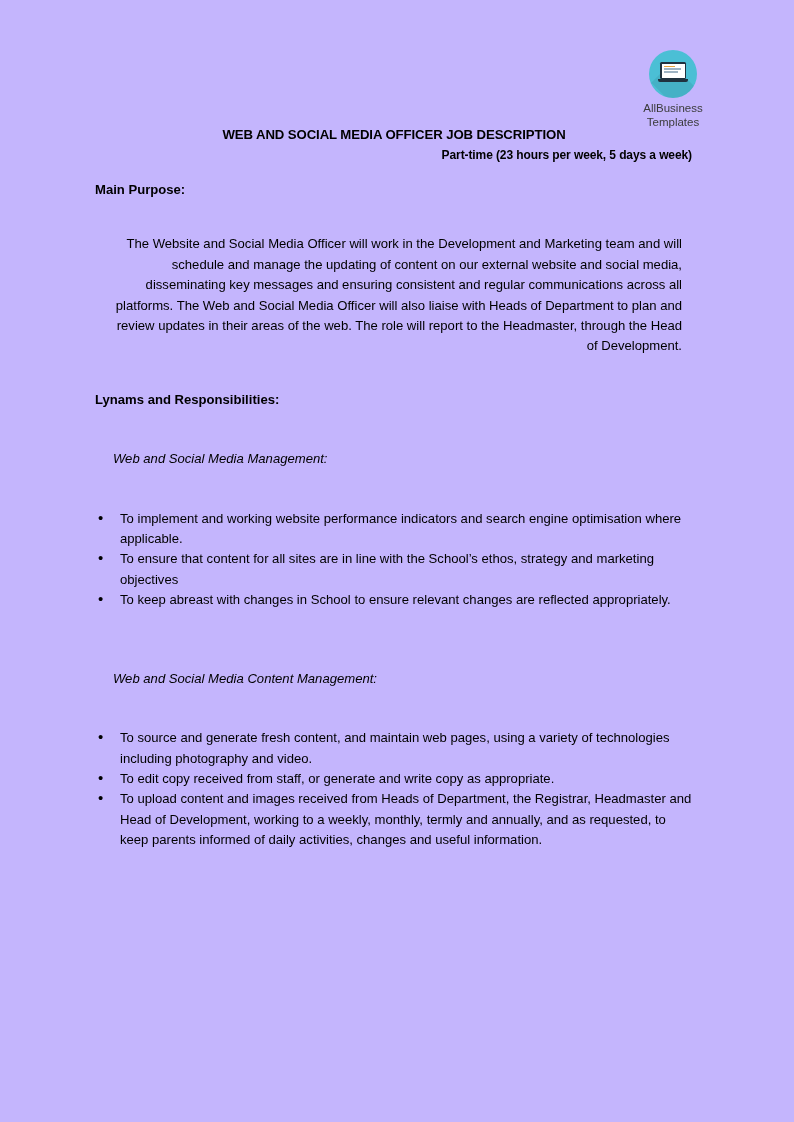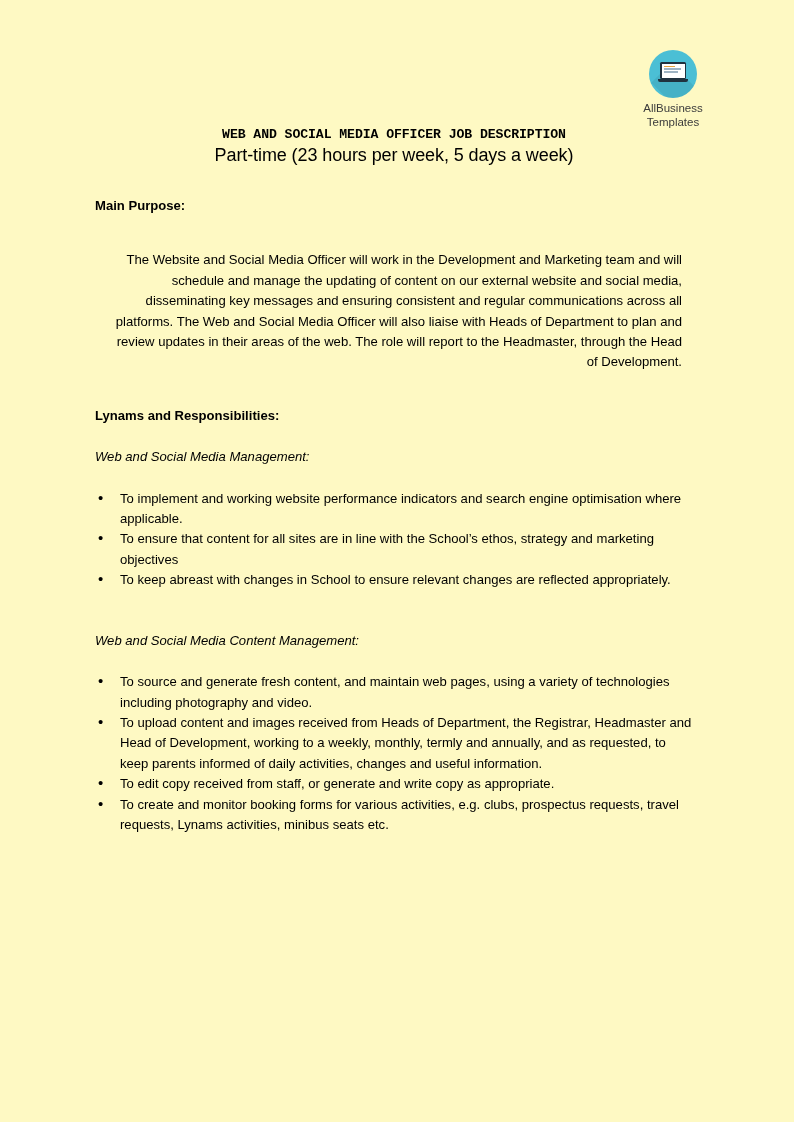--- a/index.html
+++ b/index.html
@@ -4,21 +4,21 @@
 <style>
   html, body {
     margin: 0;
     padding: 0;
     background: #ffffff;
   }
   .page {
     position: relative;
     width: 794px;
     height: 1122px;
-    background: #fef9c3;
+    background: #c4b5fd;
     overflow: hidden;
     font-family: "Liberation Sans", sans-serif;
     color: #000000;
     box-sizing: border-box;
   }
 
   
   .logo-block {
     position: absolute;
     top: 50px;
@@ -99,50 +99,49 @@
   .doc-title {
     position: absolute;
     top: 124px;
     left: 96px;
     width: 596px;
     text-align: center;
     font-size: 13.2px;
     font-weight: bold;
     line-height: 21px;
     letter-spacing: -0.1px;
-    font-family: Liberation Mono, monospace;
   }
   .doc-subtitle {
     position: absolute;
     top: 145px;
     left: 96px;
     width: 596px;
-    text-align: center;
-    font-size: 18px;
-    font-weight: normal;
+    text-align: right;
+    font-size: 12px;
+    font-weight: bold;
     line-height: 21px;
     letter-spacing: -0.1px;
   }
 
   
   .content {
     position: absolute;
-    top: 196px;
+    top: 180px;
     left: 95px;
     width: 600px;
     font-size: 13.1px;
     line-height: 20.4px;
   }
   .h-bold {
     font-weight: bold;
     margin: 0;
   }
   .h-italic {
     font-style: italic;
-    margin: 0;
+    margin: 18px;
   }
   .para {
     margin: 13px;
     text-align: right;
   }
   .spacer-sm { height: 20px; }
   .spacer-md { height: 21px; }
   .spacer-lg { height: 40px; }
 
   ul.bullets {
@@ -218,19 +217,18 @@
     </ul>
 
     <div class="spacer-lg"></div>
 
     <div class="h-italic">Web and Social Media Content Management:</div>
 
     <div class="spacer-md"></div>
 
     <ul class="bullets bullets-wide">
       <li>To source and generate fresh content, and maintain web pages, using a variety of technologies including photography and video.</li>
+      <li>To edit copy received from staff, or generate and write copy as appropriate.</li>
       <li>To upload content and images received from Heads of Department, the Registrar, Headmaster and Head of Development, working to a weekly, monthly, termly and  annually, and as requested, to keep parents informed of daily activities, changes and  useful information.</li>
-      <li>To edit copy received from staff, or generate and write copy as appropriate.</li>
-      <li>To create and monitor booking forms for various activities, e.g. clubs, prospectus requests, travel requests, Lynams activities, minibus seats etc.</li>
     </ul>
 
   </div>
 </div>
 
 </body></html>

